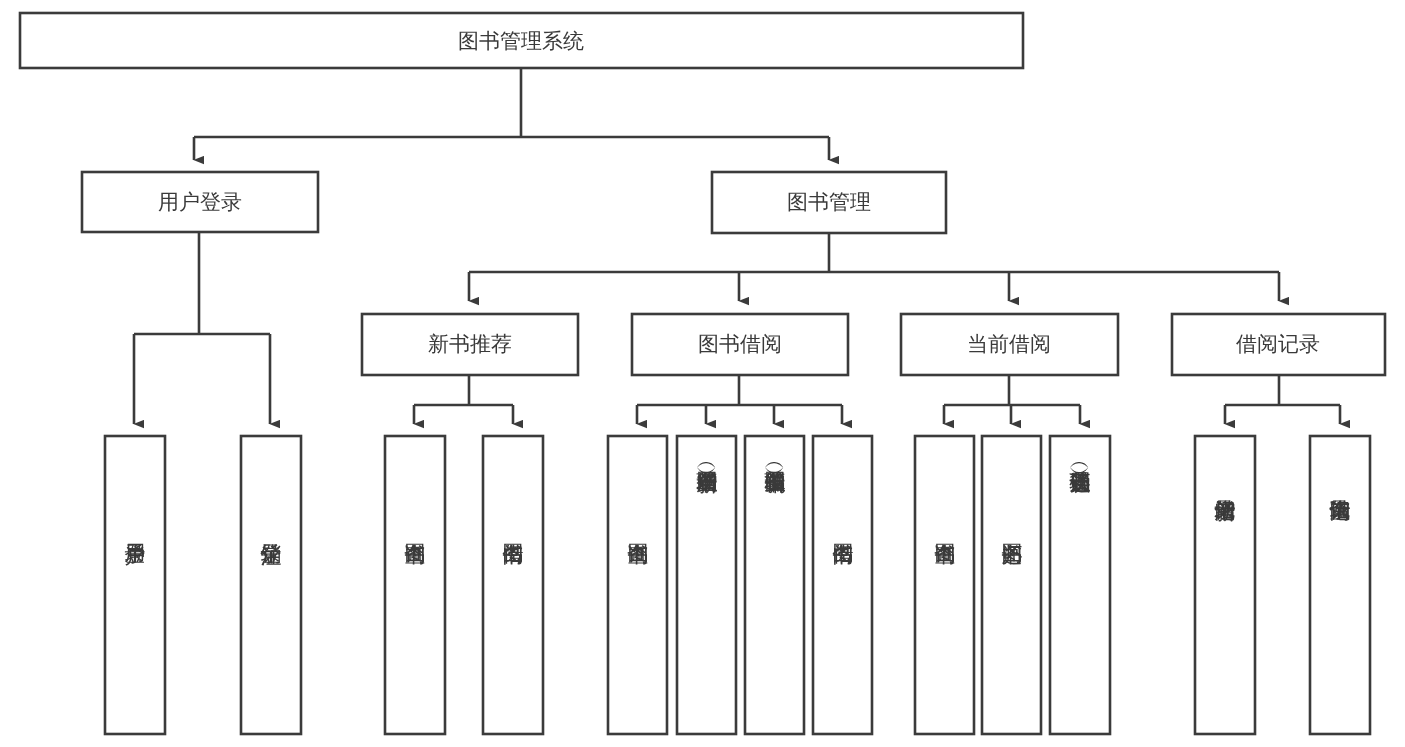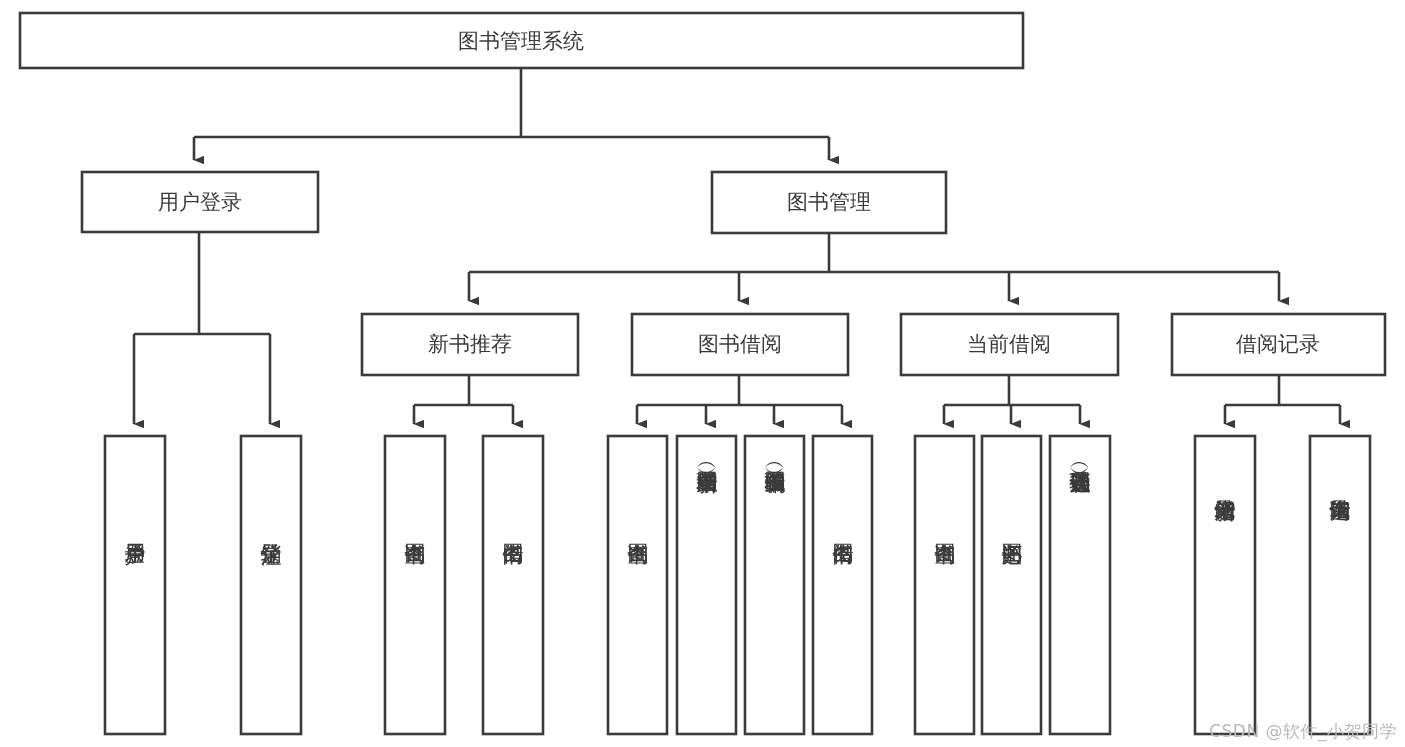--- a/index.html
+++ b/index.html
@@ -190,15 +190,14 @@
     <g>
       <rect class="node-box" x="1195" y="436" width="60" height="298"></rect>
       <text class="node-label-vert" x="1225" y="483" writing-mode="tb" glyph-orientation-vertical="0">新增借阅记录</text>
     </g>
     <g>
       <rect class="node-box" x="1310" y="436" width="60" height="298"></rect>
       <text class="node-label-vert" x="1340" y="483" writing-mode="tb" glyph-orientation-vertical="0">查询借阅记录</text>
     </g>
   </svg>
 
-  <div class="watermark">CSDN @软件_小贺同学</div>
 
 </div>
 
 </body></html>

